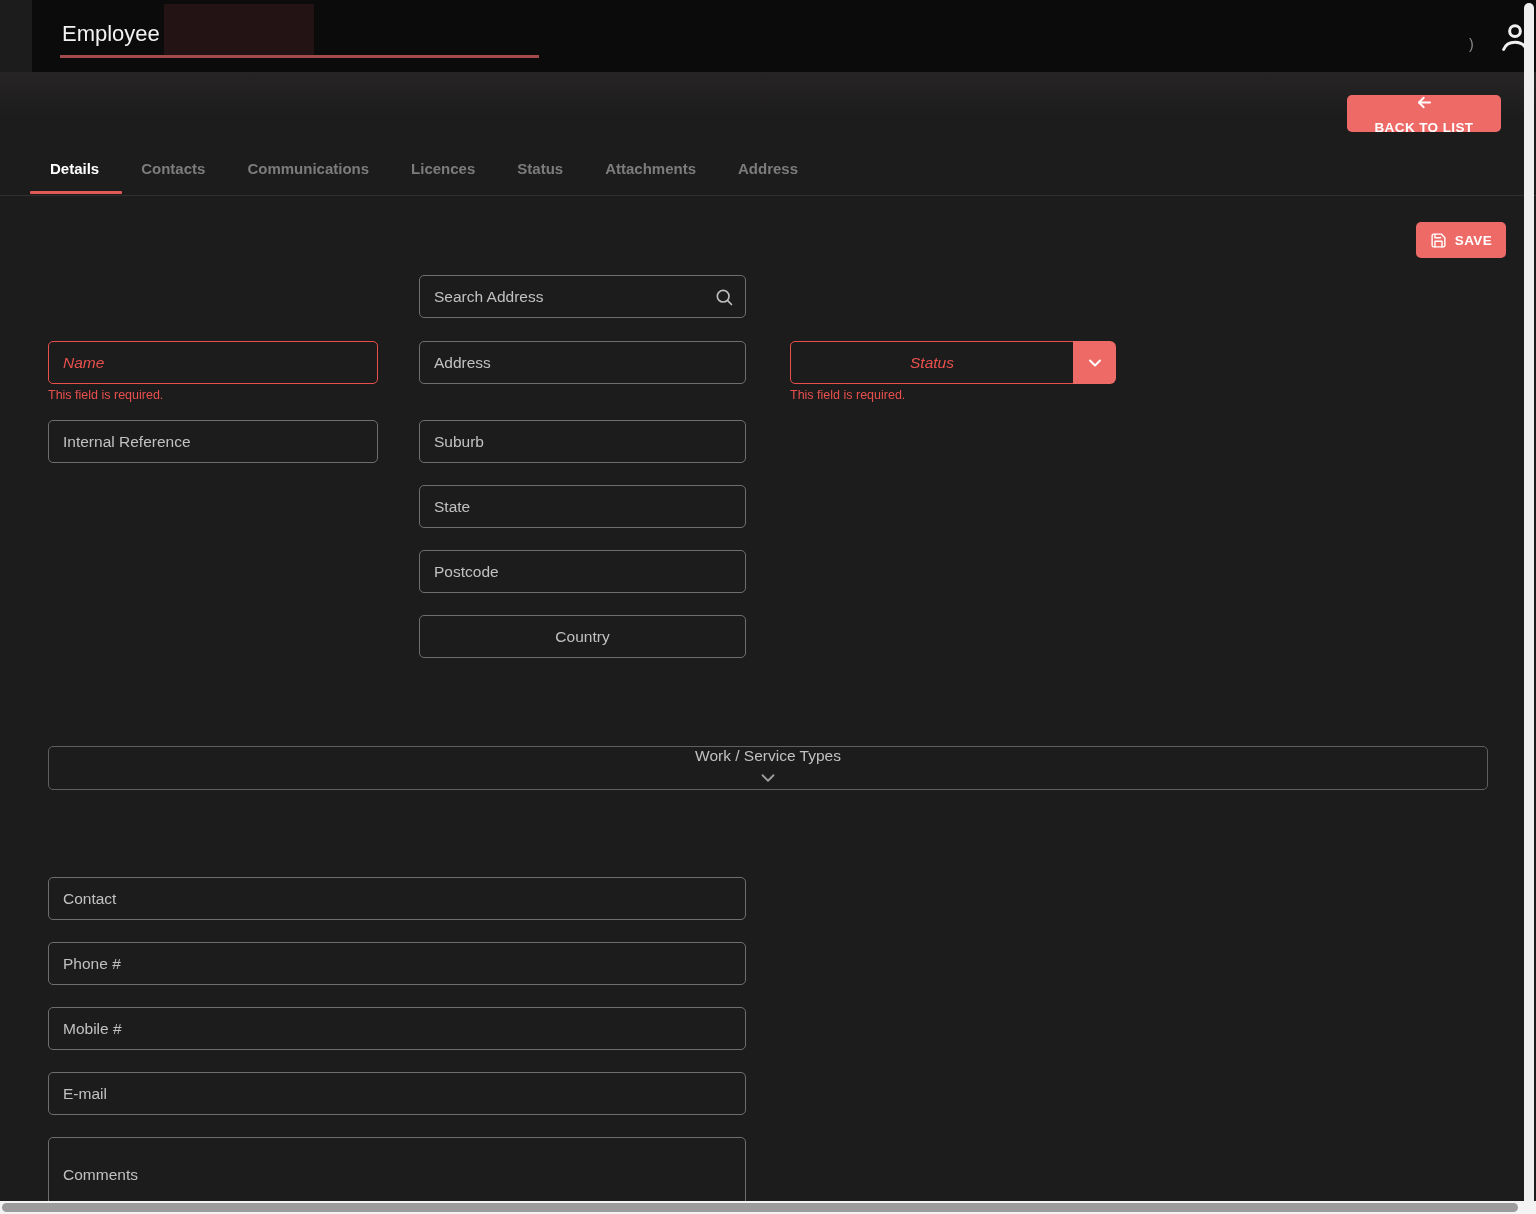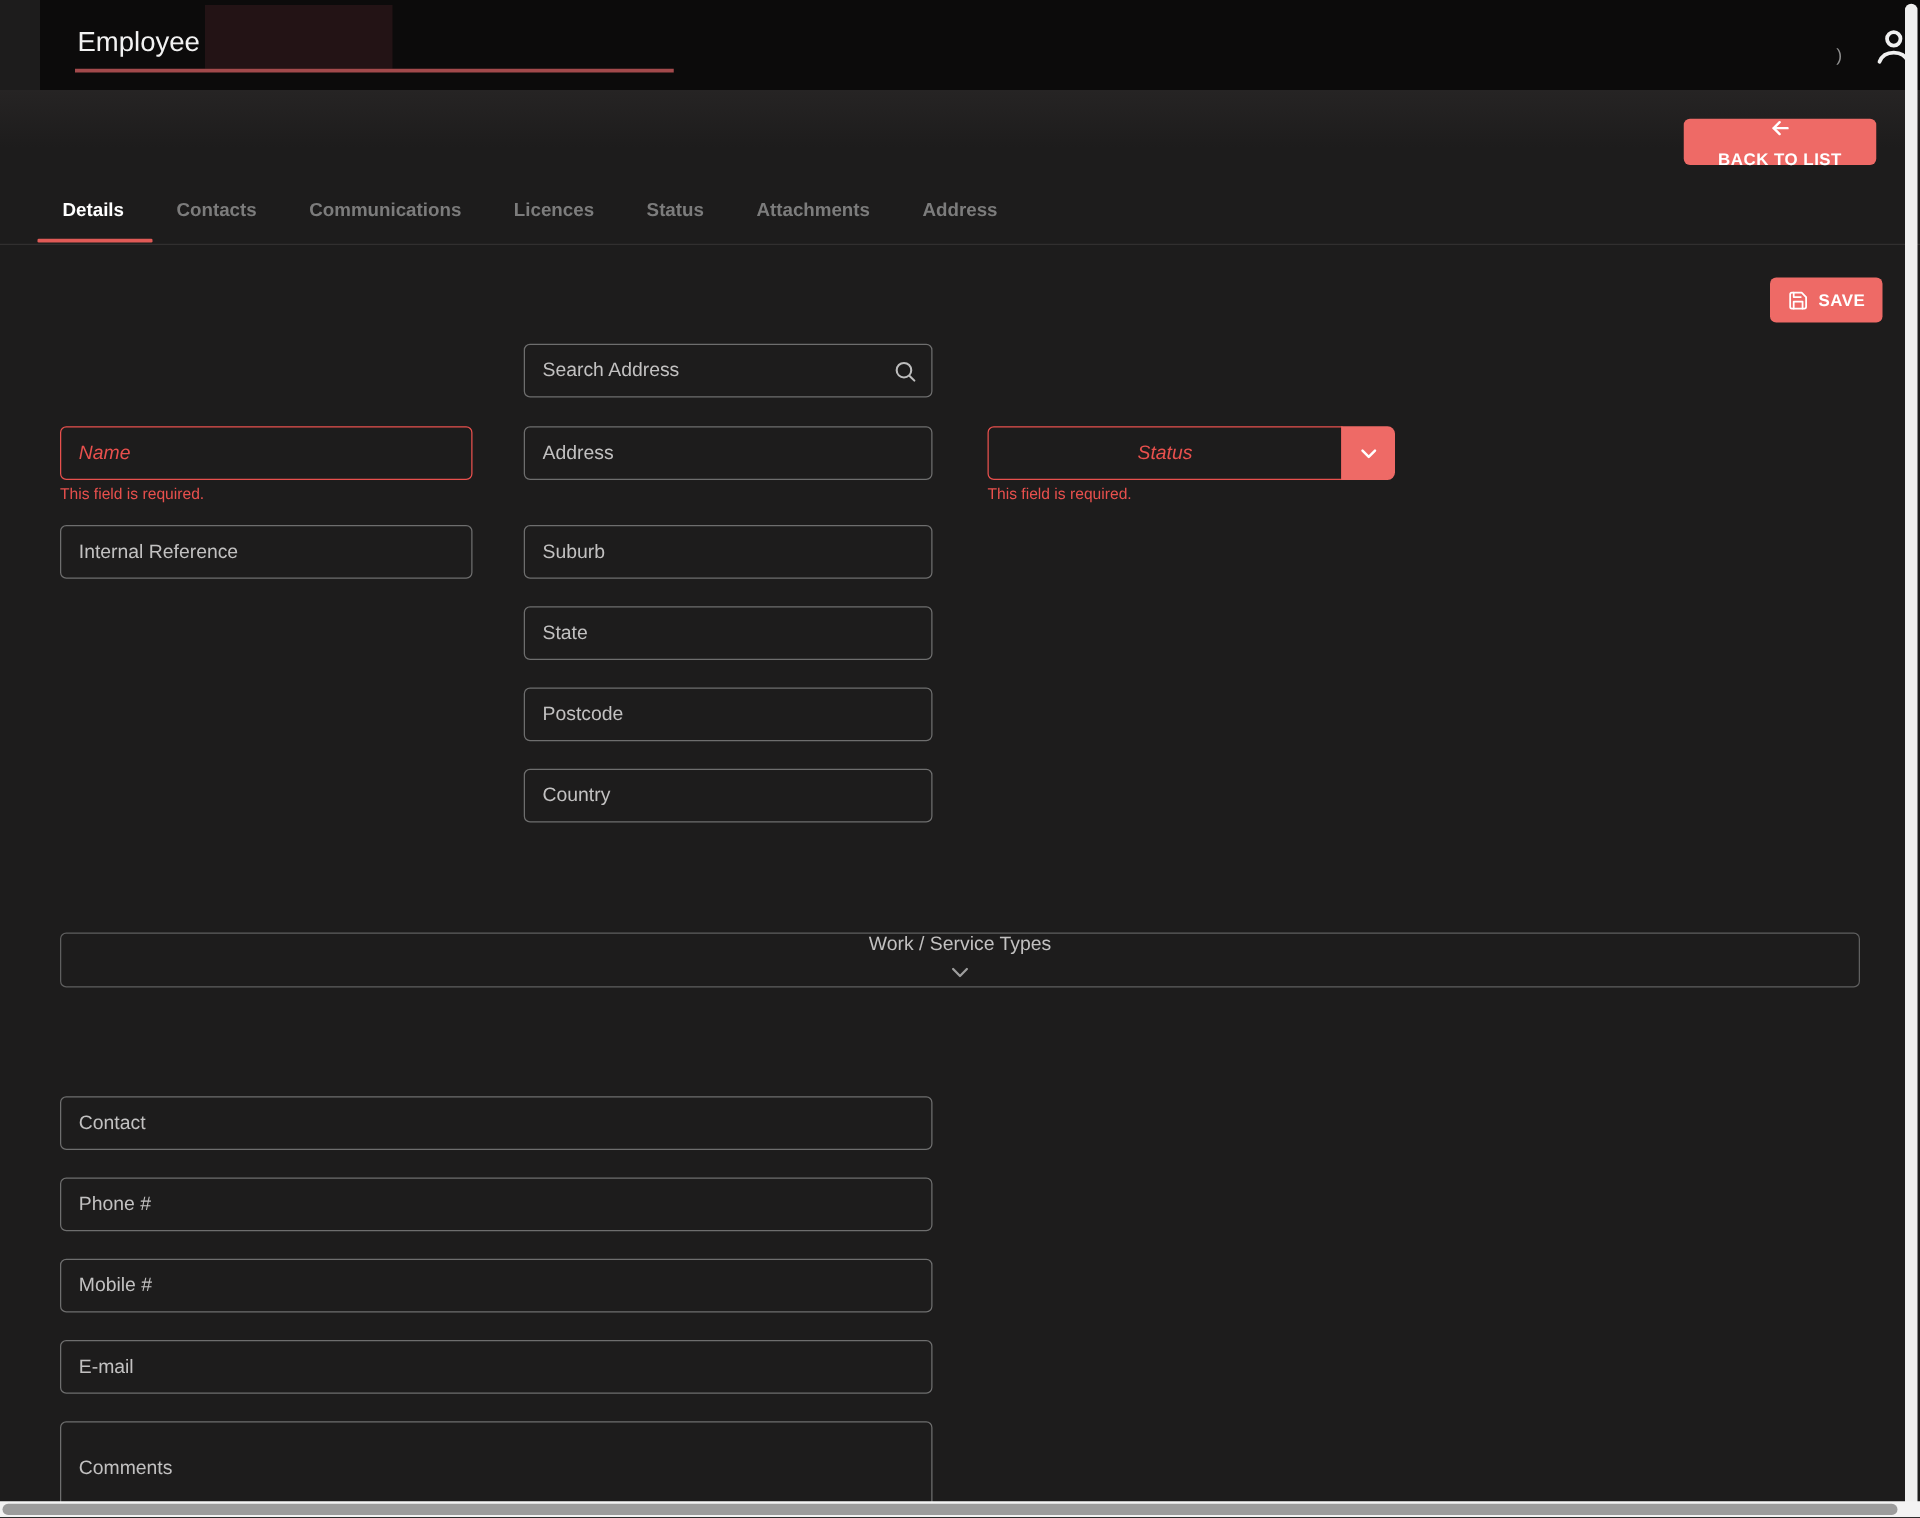--- a/index.html
+++ b/index.html
@@ -141,21 +141,21 @@
         </svg>
       </span>
     </button>
     <div class="err-msg" style="left:790px;top:316px;">This field is required.</div>
 
     <input class="fld" style="left: 48px; top: 348px; width: 330px;" placeholder="Internal Reference">
 
     <input class="fld" style="left: 419px; top: 348px; width: 327px;" placeholder="Suburb">
     <input class="fld" style="left: 419px; top: 413px; width: 327px;" placeholder="State">
     <input class="fld" style="left: 419px; top: 478px; width: 327px;" placeholder="Postcode">
-    <input class="fld" style="left: 419px; top: 543px; width: 327px;" placeholder="Country">
+    <input class="fld" style="left: 419px; top: 543px; width: 327px; text-align: center;" placeholder="Country">
 
     <div class="panel">
       <span class="panel-label">Work / Service Types</span>
       <span>
         <svg viewBox="0 0 24 24" width="22" height="22" fill="none" stroke="#9e9e9e" stroke-width="2" stroke-linecap="round" stroke-linejoin="round">
           <path d="M6 9l6 6 6-6"></path>
         </svg>
       </span>
     </div>
 

